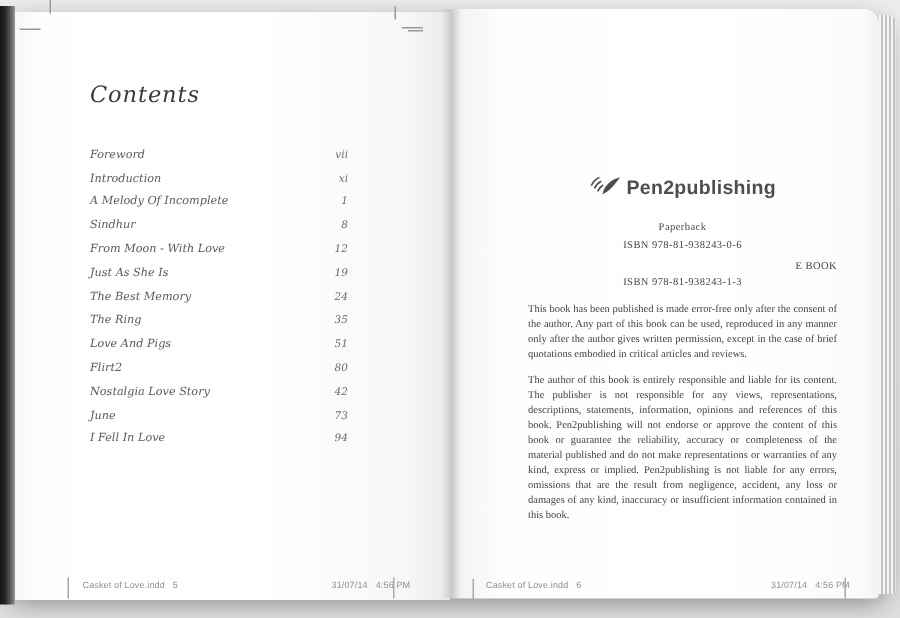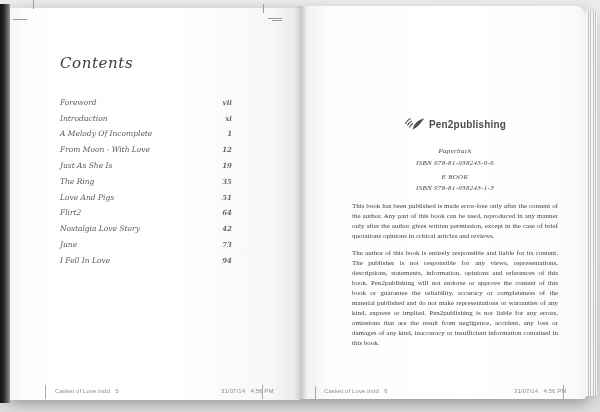--- a/index.html
+++ b/index.html
@@ -25,28 +25,28 @@
   .crop{position:absolute;background:#9a9a9a;}
   .crop.v{width:1px;height:9px;}
   .crop.h{width:14px;height:1px;}
   
   .toc-heading{position:absolute;left:60px;top:54px;
                font-family:"DejaVu Serif", serif;font-style:italic;
                font-size:15px;color:#3b3b3b;letter-spacing:0.6px;}
   .toc-list{position:absolute;left:60px;top:91px;width:172px;}
   .toc-row{display:flex;justify-content:space-between;align-items:flex-end;height:15.8px;
            font-family:"DejaVu Serif", serif;font-style:italic;font-size:7.5px;color:#5a5a5a;}
-  .toc-row .pg{color:#6a6a6a;font-size:7px;font-weight:bold;}
+  .toc-row .pg{color:#6a6a6a;font-size:7px;}
   
   .logo{position:absolute;left:352px;top:113px;width:206px;height:22px;
         display:flex;align-items:center;justify-content:center;gap:4px;}
   .logo-text{font-family:"Liberation Sans", sans-serif;font-weight:700;
-             font-size:10px;color:#4d4d4d;letter-spacing:0.2px;}
+             font-size:13px;color:#4d4d4d;letter-spacing:0.2px;}
   .pubinfo{position:absolute;width:206px;left:352px;text-align:center;
-           font-size:7px;color:#474747;letter-spacing:0.3px;font-style:italic;}
+           font-size:7px;color:#474747;letter-spacing:0.3px;}
   .legal{position:absolute;left:352px;top:201px;width:206px;
          font-size:7px;line-height:10px;color:#3f3f3f;text-align:justify;}
   .legal p{margin:0 0 7px 0;}
   
   .foot{position:absolute;font-family:"Liberation Sans", sans-serif;
         font-size:6px;color:#8f8f8f;white-space:pre;letter-spacing:0.1px;}
   .tick{position:absolute;width:1px;height:14px;background:#a8a8a8;}
 </style>
 </head>
 <body>
@@ -75,38 +75,46 @@
       </div>
       <div class="toc-row">
         <span>Introduction</span>
         <span class="pg">xi</span>
       </div>
       <div class="toc-row">
         <span>A Melody Of Incomplete</span>
         <span class="pg">1</span>
       </div>
       <div class="toc-row">
+        <span>Sindhur</span>
+        <span class="pg">8</span>
+      </div>
+      <div class="toc-row">
         <span>From Moon - With Love</span>
         <span class="pg">12</span>
       </div>
       <div class="toc-row">
         <span>Just As She Is</span>
         <span class="pg">19</span>
+      </div>
+      <div class="toc-row">
+        <span>The Best Memory</span>
+        <span class="pg">24</span>
       </div>
       <div class="toc-row">
         <span>The Ring</span>
         <span class="pg">35</span>
       </div>
       <div class="toc-row">
         <span>Love And Pigs</span>
         <span class="pg">51</span>
       </div>
       <div class="toc-row">
         <span>Flirt2</span>
-        <span class="pg">64</span>
+        <span class="pg">80</span>
       </div>
       <div class="toc-row">
         <span>Nostalgia Love Story</span>
         <span class="pg">42</span>
       </div>
       <div class="toc-row">
         <span>June</span>
         <span class="pg">73</span>
       </div>
       <div class="toc-row">
@@ -122,25 +130,25 @@
         <path d="M1.2 7.8 C 2.4 5.2, 4.2 3.4, 6.6 2.4" stroke="#4d4d4d" stroke-width="1.1" fill="none"></path>
         <path d="M3.4 9.6 C 4.4 7.4, 5.8 5.9, 7.8 4.9" stroke="#4d4d4d" stroke-width="1.1" fill="none"></path>
         <path d="M5.4 11.6 C 6.2 9.8, 7.3 8.4, 9.0 7.3" stroke="#4d4d4d" stroke-width="1.1" fill="none"></path>
       </svg>
     </span>
     <span class="logo-text">Pen2publishing</span>
   </div>
 
   <div class="pubinfo" style="top:147px;">Paperback</div>
   <div class="pubinfo" style="top:159px;">ISBN 978-81-938243-0-6</div>
-  <div class="pubinfo" style="top:173px;">E BOOK</div>
+  <div class="pubinfo" style="top:173px;text-align:right;">E BOOK</div>
   <div class="pubinfo" style="top:184px;">ISBN 978-81-938243-1-3</div>
 
   <div class="legal">
-      <p>This book has been published is made error-free only after the consent of the author. Any part of this book can be used, reproduced in any manner only after the author gives written permission, except in the case of brief quotations opinions in critical articles and reviews.</p>
+      <p>This book has been published is made error-free only after the consent of the author. Any part of this book can be used, reproduced in any manner only after the author gives written permission, except in the case of brief quotations embodied in critical articles and reviews.</p>
       <p>The author of this book is entirely responsible and liable for its content. The publisher is not responsible for any views, representations, descriptions, statements, information, opinions and references of this book. Pen2publishing will not endorse or approve the content of this book or guarantee the reliability, accuracy or completeness of the material published and do not make representations or warranties of any kind, express or implied. Pen2publishing is not liable for any errors, omissions that are the result from negligence, accident, any loss or damages of any kind, inaccuracy or insufficient information contained in this book.</p>
     </div>
 
   <div class="tick" style="left:45px;top:385px;"></div>
   <div class="foot" style="left:55px;top:388px;">Casket of Love.indd   5</div>
   <div class="foot" style="left:221px;top:388px;">31/07/14   4:56 PM</div>
   <div class="tick" style="left:262px;top:385px;"></div>
 
   <div class="tick" style="left:315px;top:386px;"></div>
   <div class="foot" style="left:324px;top:388px;">Casket of Love.indd   6</div>

